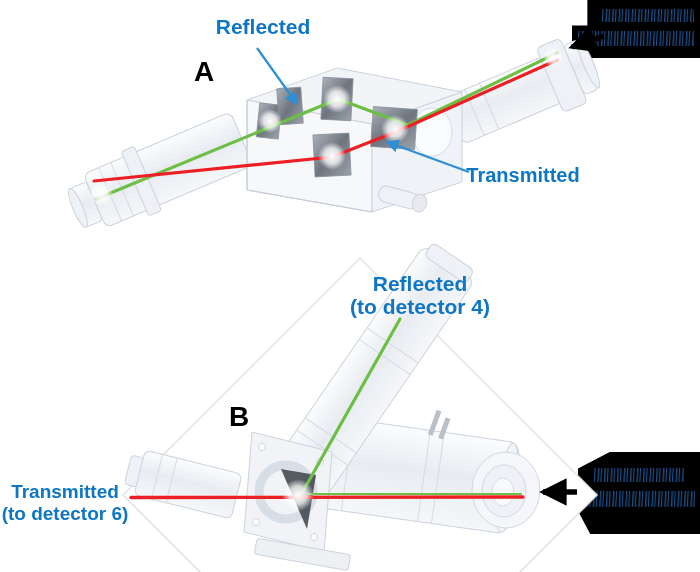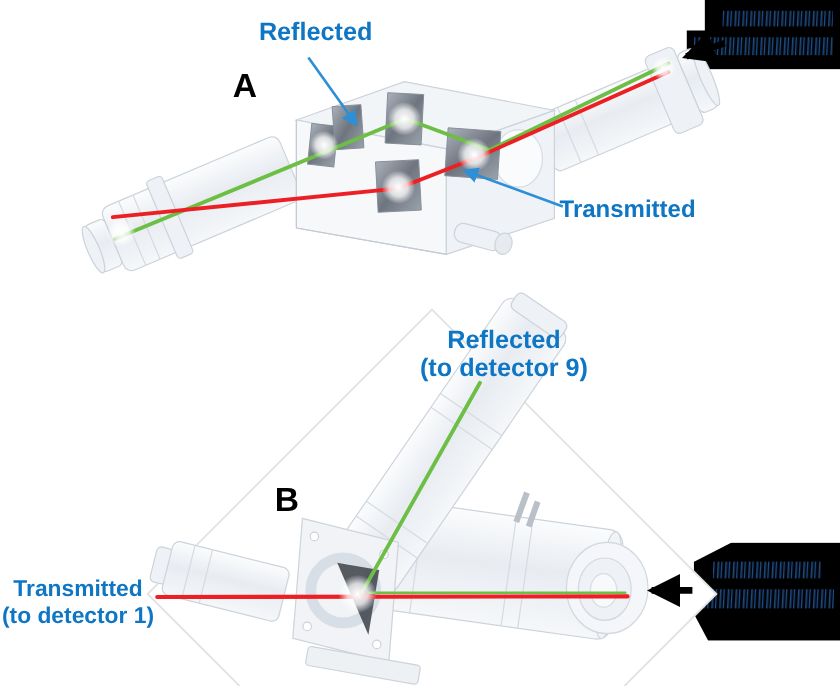--- a/index.html
+++ b/index.html
@@ -189,16 +189,16 @@
     <line x1="302" y1="493" x2="400" y2="319" stroke-width="3.2" stroke-linecap="round" stroke="#6DBE45"></line>
     <circle cx="298" cy="495" r="16" fill="url(#glow)"></circle>
 
     <line x1="577" y1="492" x2="543" y2="492" stroke="#000" stroke-width="5.5" marker-end="url(#blackArrow)"></line>
   </svg>
 
   <div class="lbl lbl-reflected-a">Reflected</div>
   <div class="lbl lbl-a">A</div>
   <div class="lbl lbl-transmitted-a">Transmitted</div>
 
-  <div class="lbl lbl-reflected-b"><span>Reflected</span><br><span>(to detector 9)</span></div>
+  <div class="lbl lbl-reflected-b"><span>Reflected</span><br><span>(to detector 4)</span></div>
   <div class="lbl lbl-b">B</div>
-  <div class="lbl lbl-transmitted-b"><span>Transmitted</span><br><span>(to detector 1)</span></div>
+  <div class="lbl lbl-transmitted-b"><span>Transmitted</span><br><span>(to detector 6)</span></div>
 </div>
 
 </body></html>

